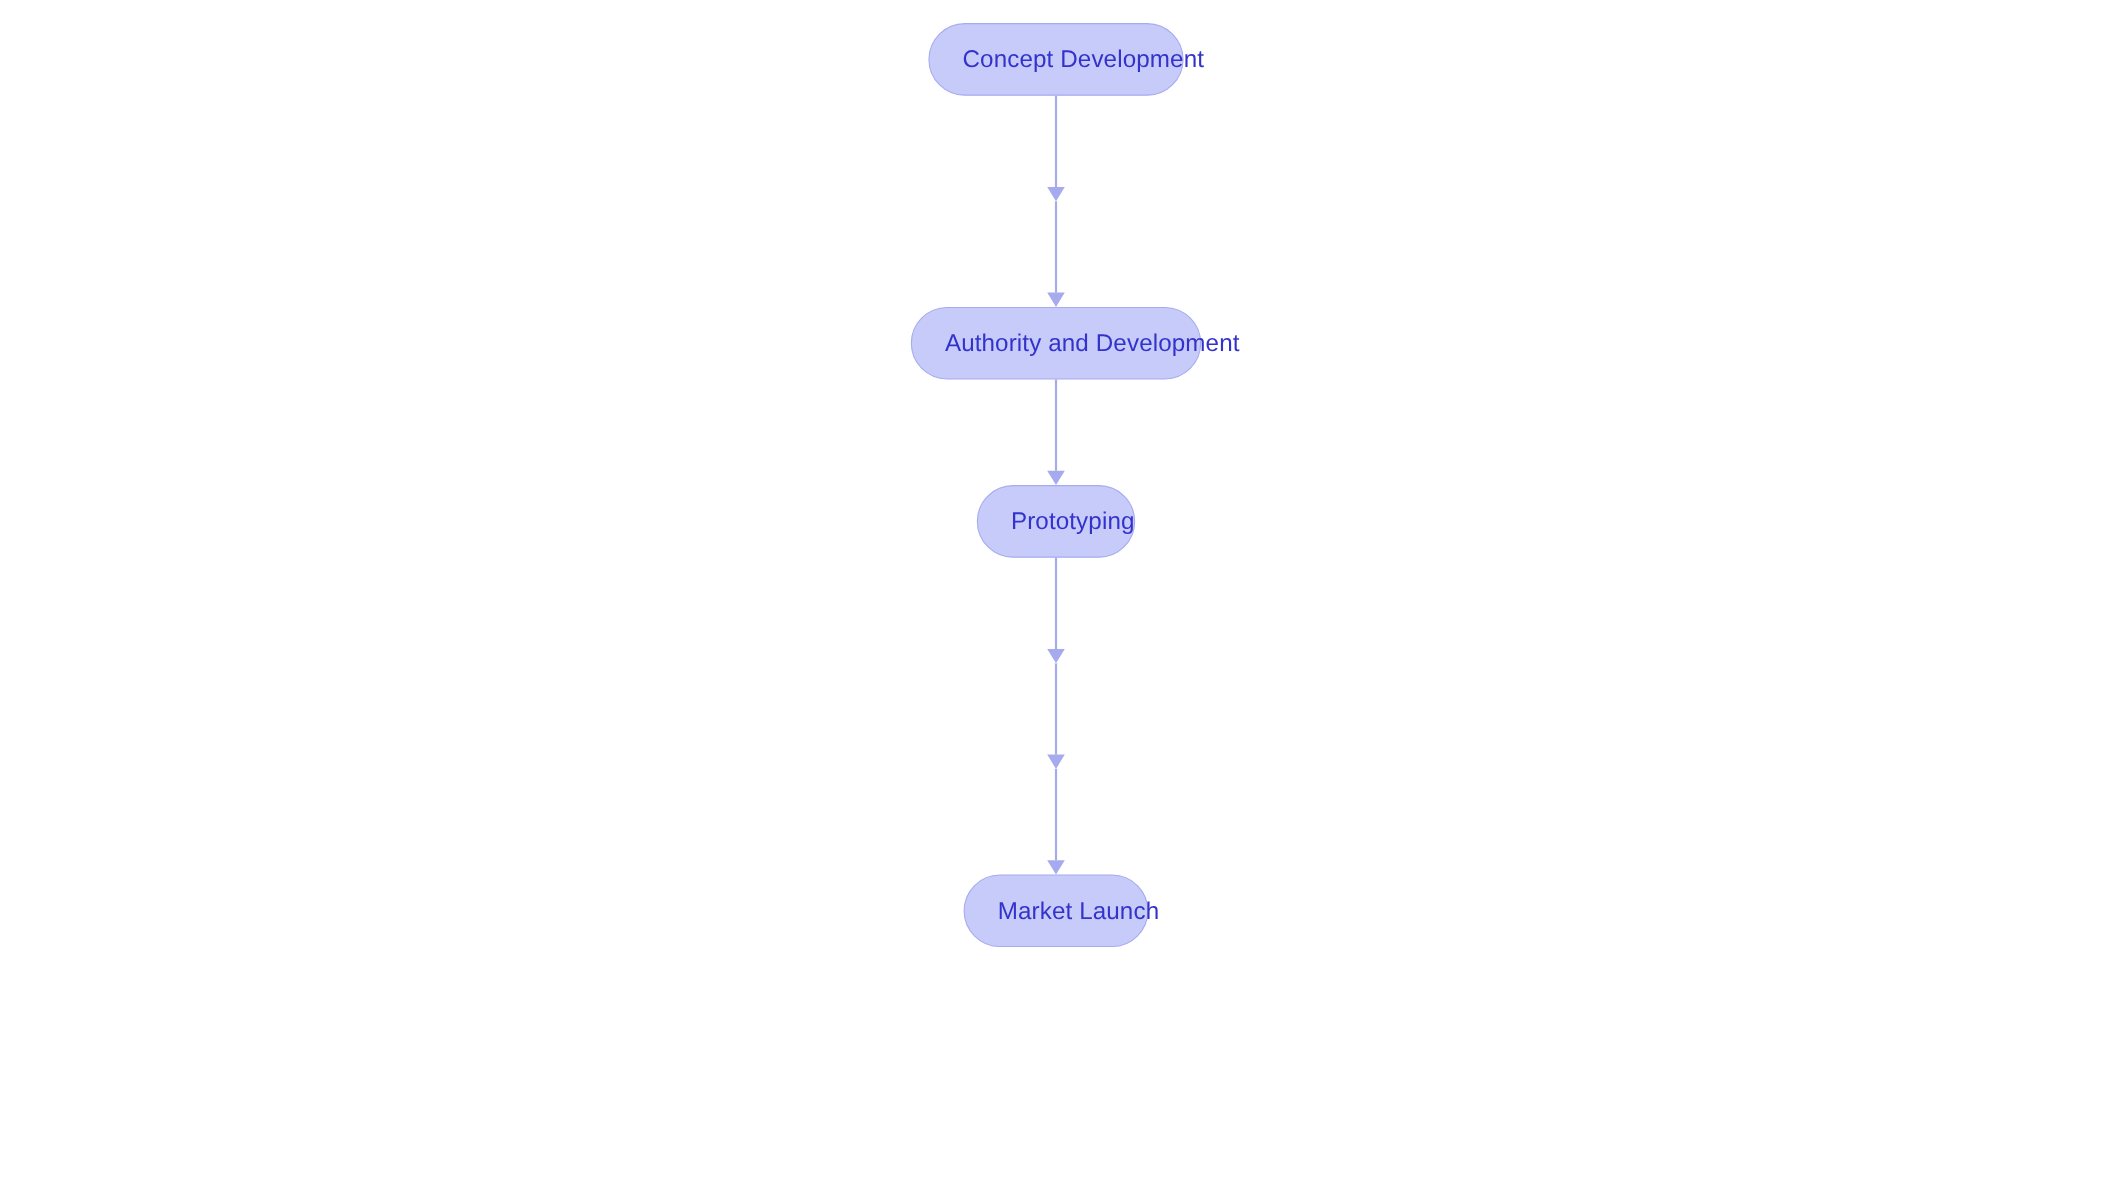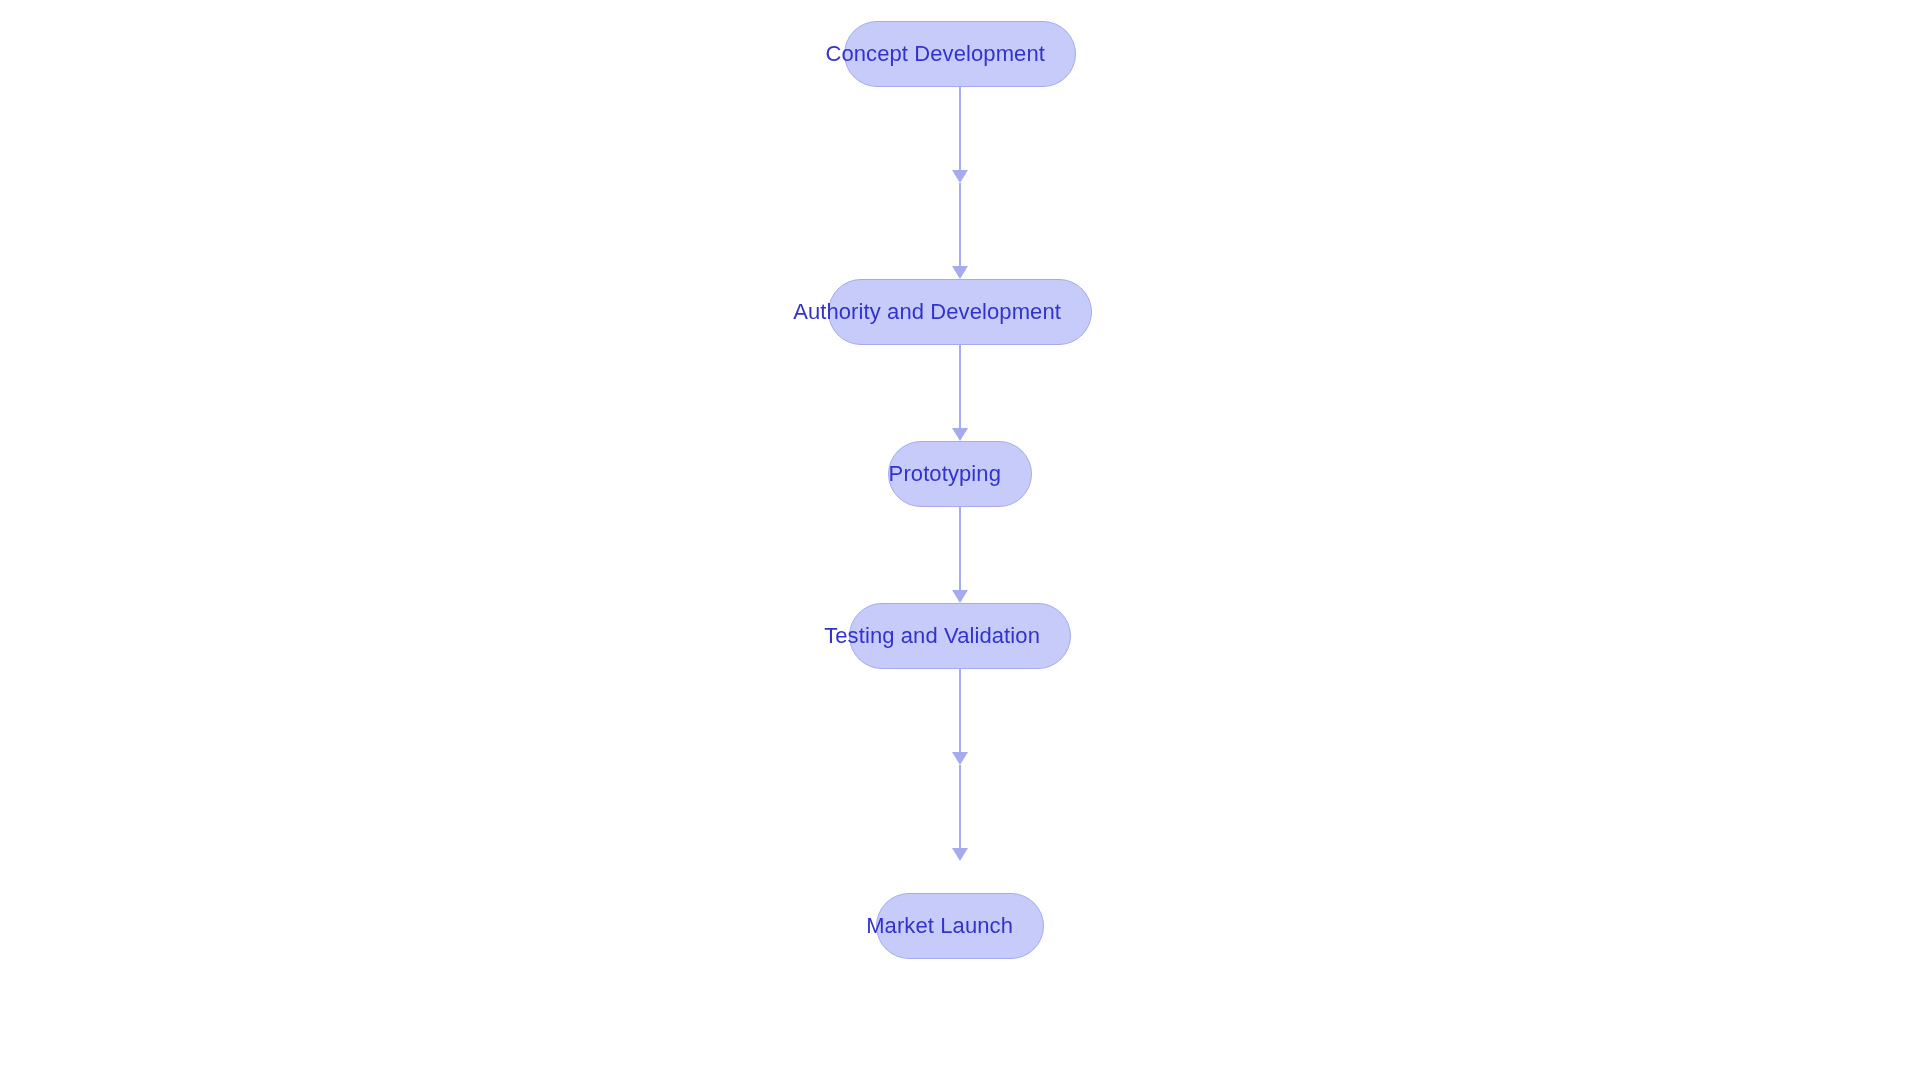--- a/index.html
+++ b/index.html
@@ -37,21 +37,21 @@
   
   .node {
     position: relative;
     box-sizing: border-box;
     height: 66px;
     border-radius: 33px;
     background: #c7cbfa;
     border: 1.5px solid #a5abee;
     display: flex;
     align-items: center;
-    justify-content: flex-end;
+    justify-content: flex-start;
     padding: 0 30px;
     white-space: nowrap;
     flex: none;
   }
 
   .node-label {
     font-size: 22px;
     line-height: 1;
     color: #3333cc;
     letter-spacing: 0.1px;
@@ -108,28 +108,25 @@
         <div class="connector-line"></div>
         <div class="connector-head"></div>
       </div>
       <div class="node" style="width: 144px;">
         <span class="node-label">Prototyping</span>
       </div>
       <div class="connector" style="height: 96px;">
         <div class="connector-line"></div>
         <div class="connector-head"></div>
       </div>
-      <div class="node" style="width: 222px;">
-        <span class="node-label">Testing and Validation</span>
-      </div>
       <div class="connector" style="height: 96px;">
         <div class="connector-line"></div>
         <div class="connector-head"></div>
       </div>
       <div class="connector" style="height: 96px;">
         <div class="connector-line"></div>
         <div class="connector-head"></div>
       </div>
-      <div class="node" style="width: 168px; margin-top: 32px;">
+      <div class="node" style="width: 168px;">
         <span class="node-label">Market Launch</span>
       </div>
     </div>
 </div>
 
 </body></html>

